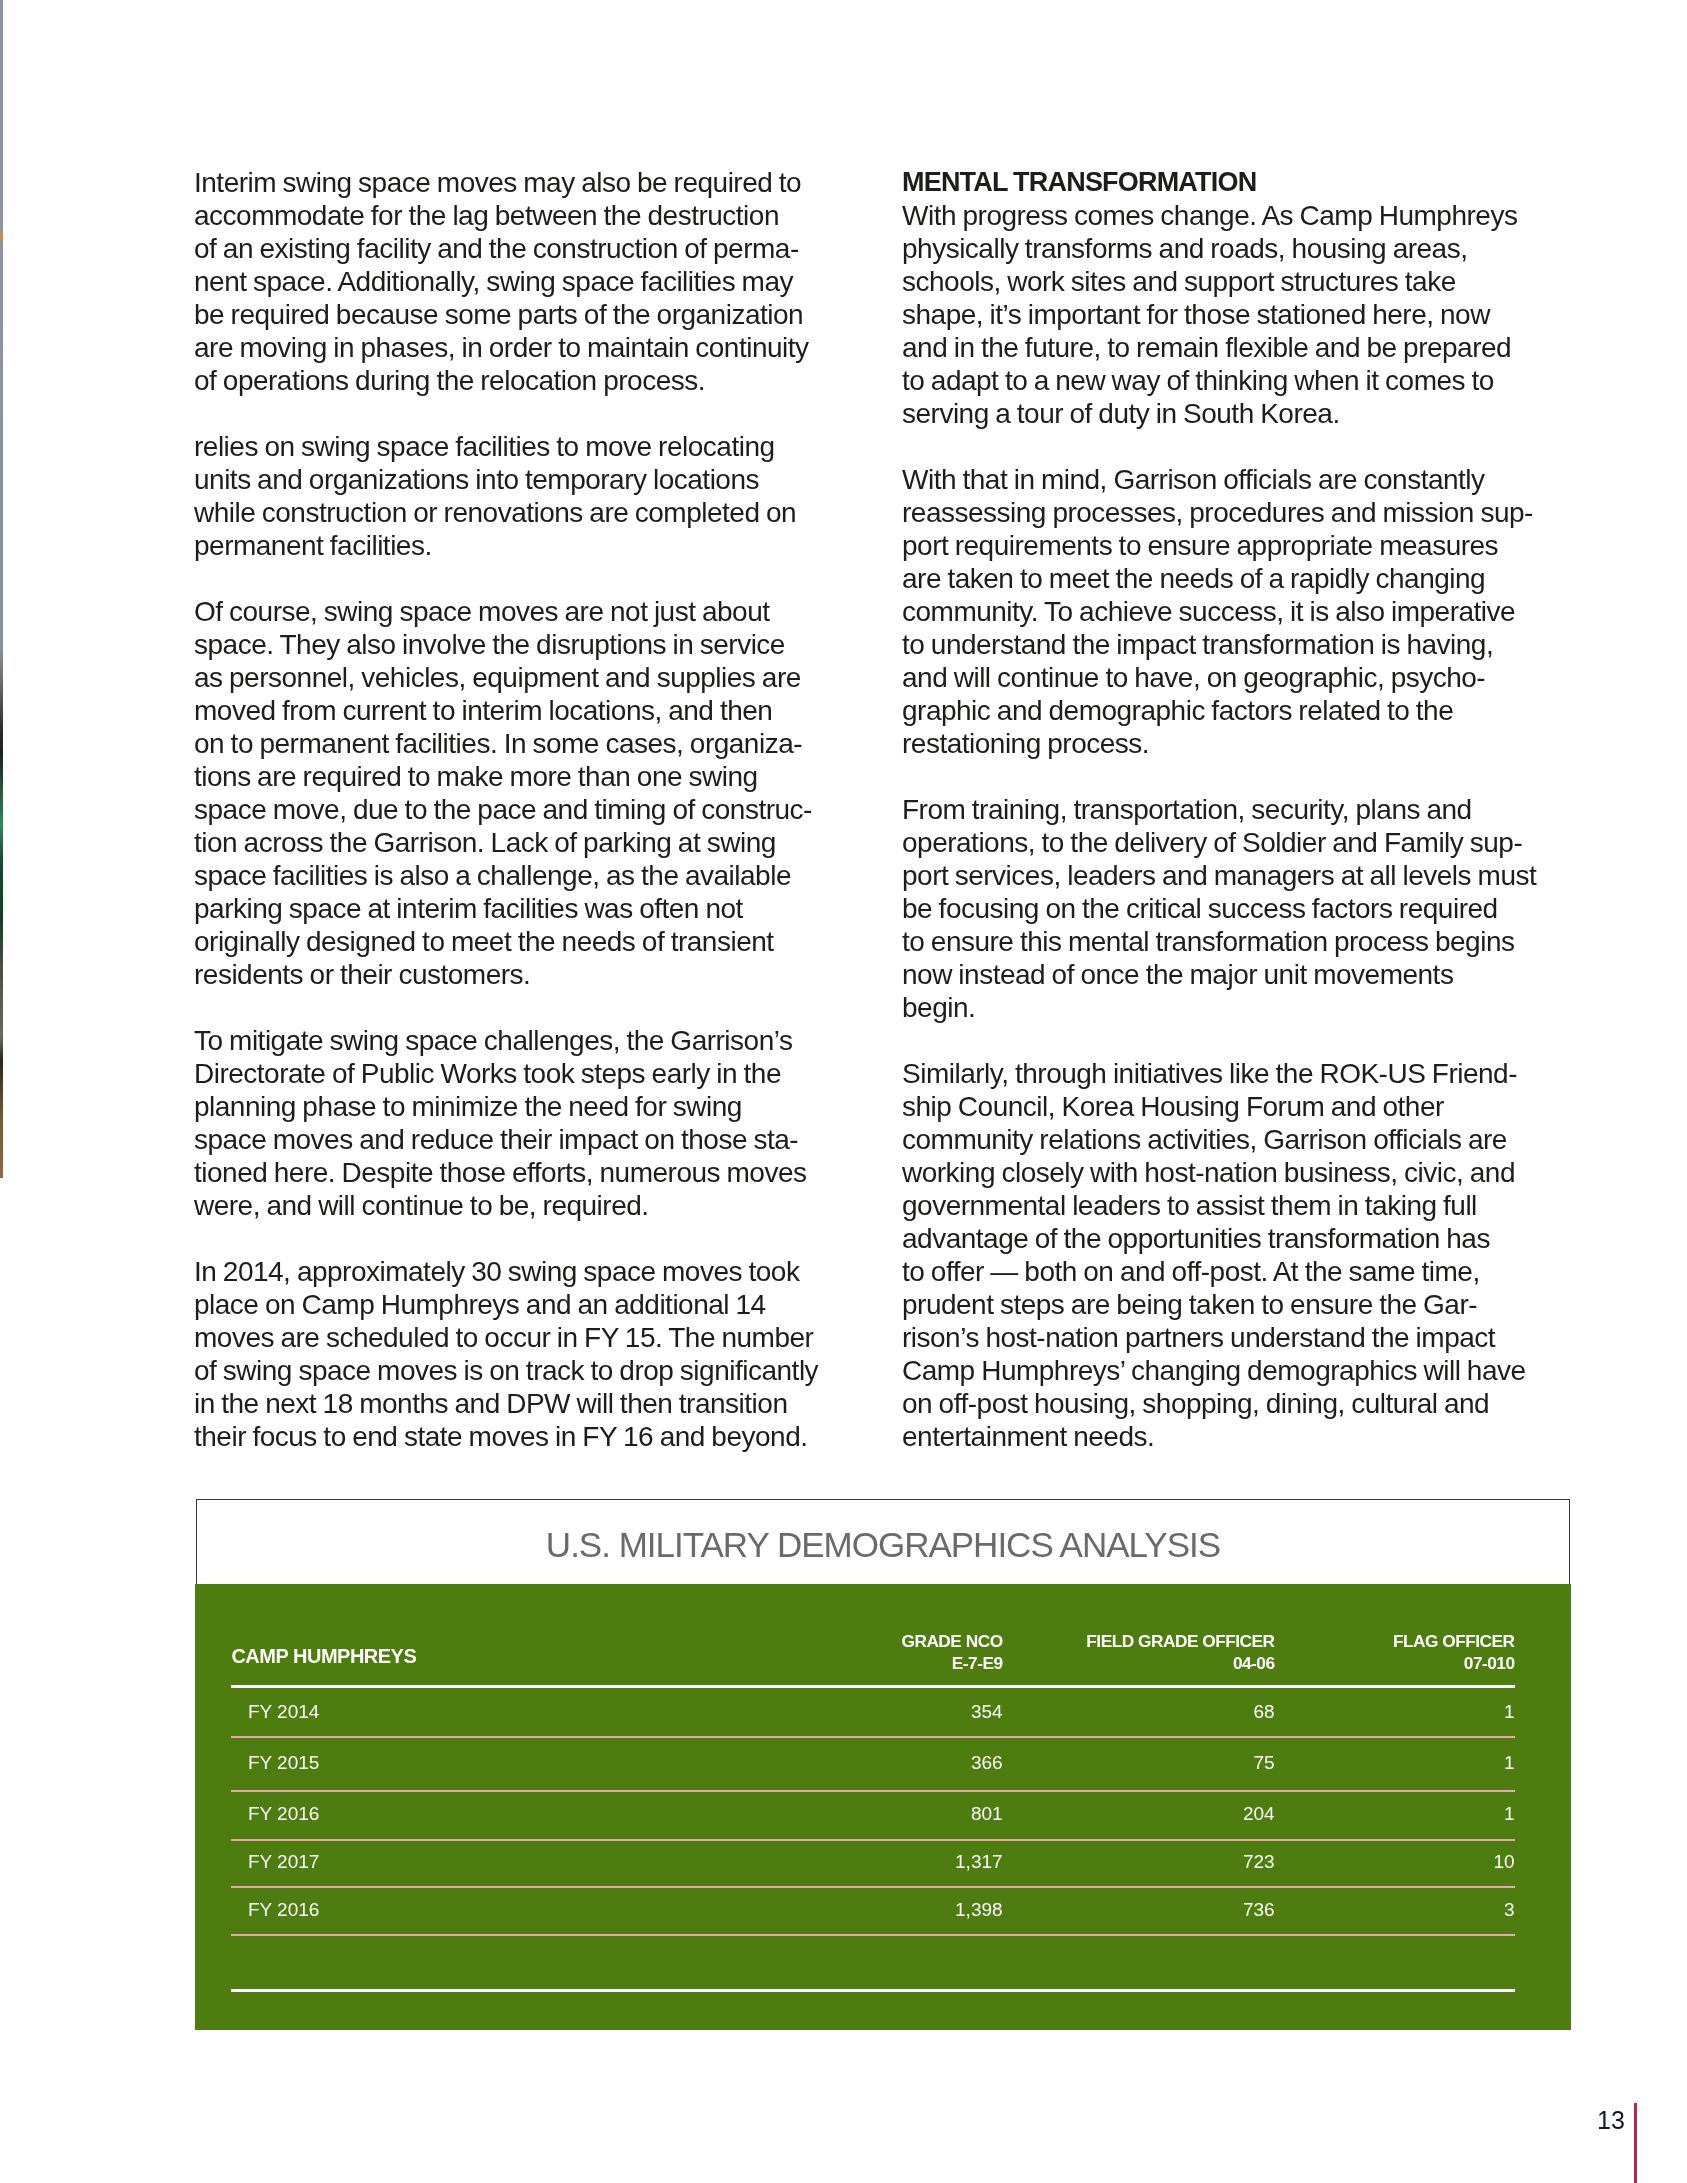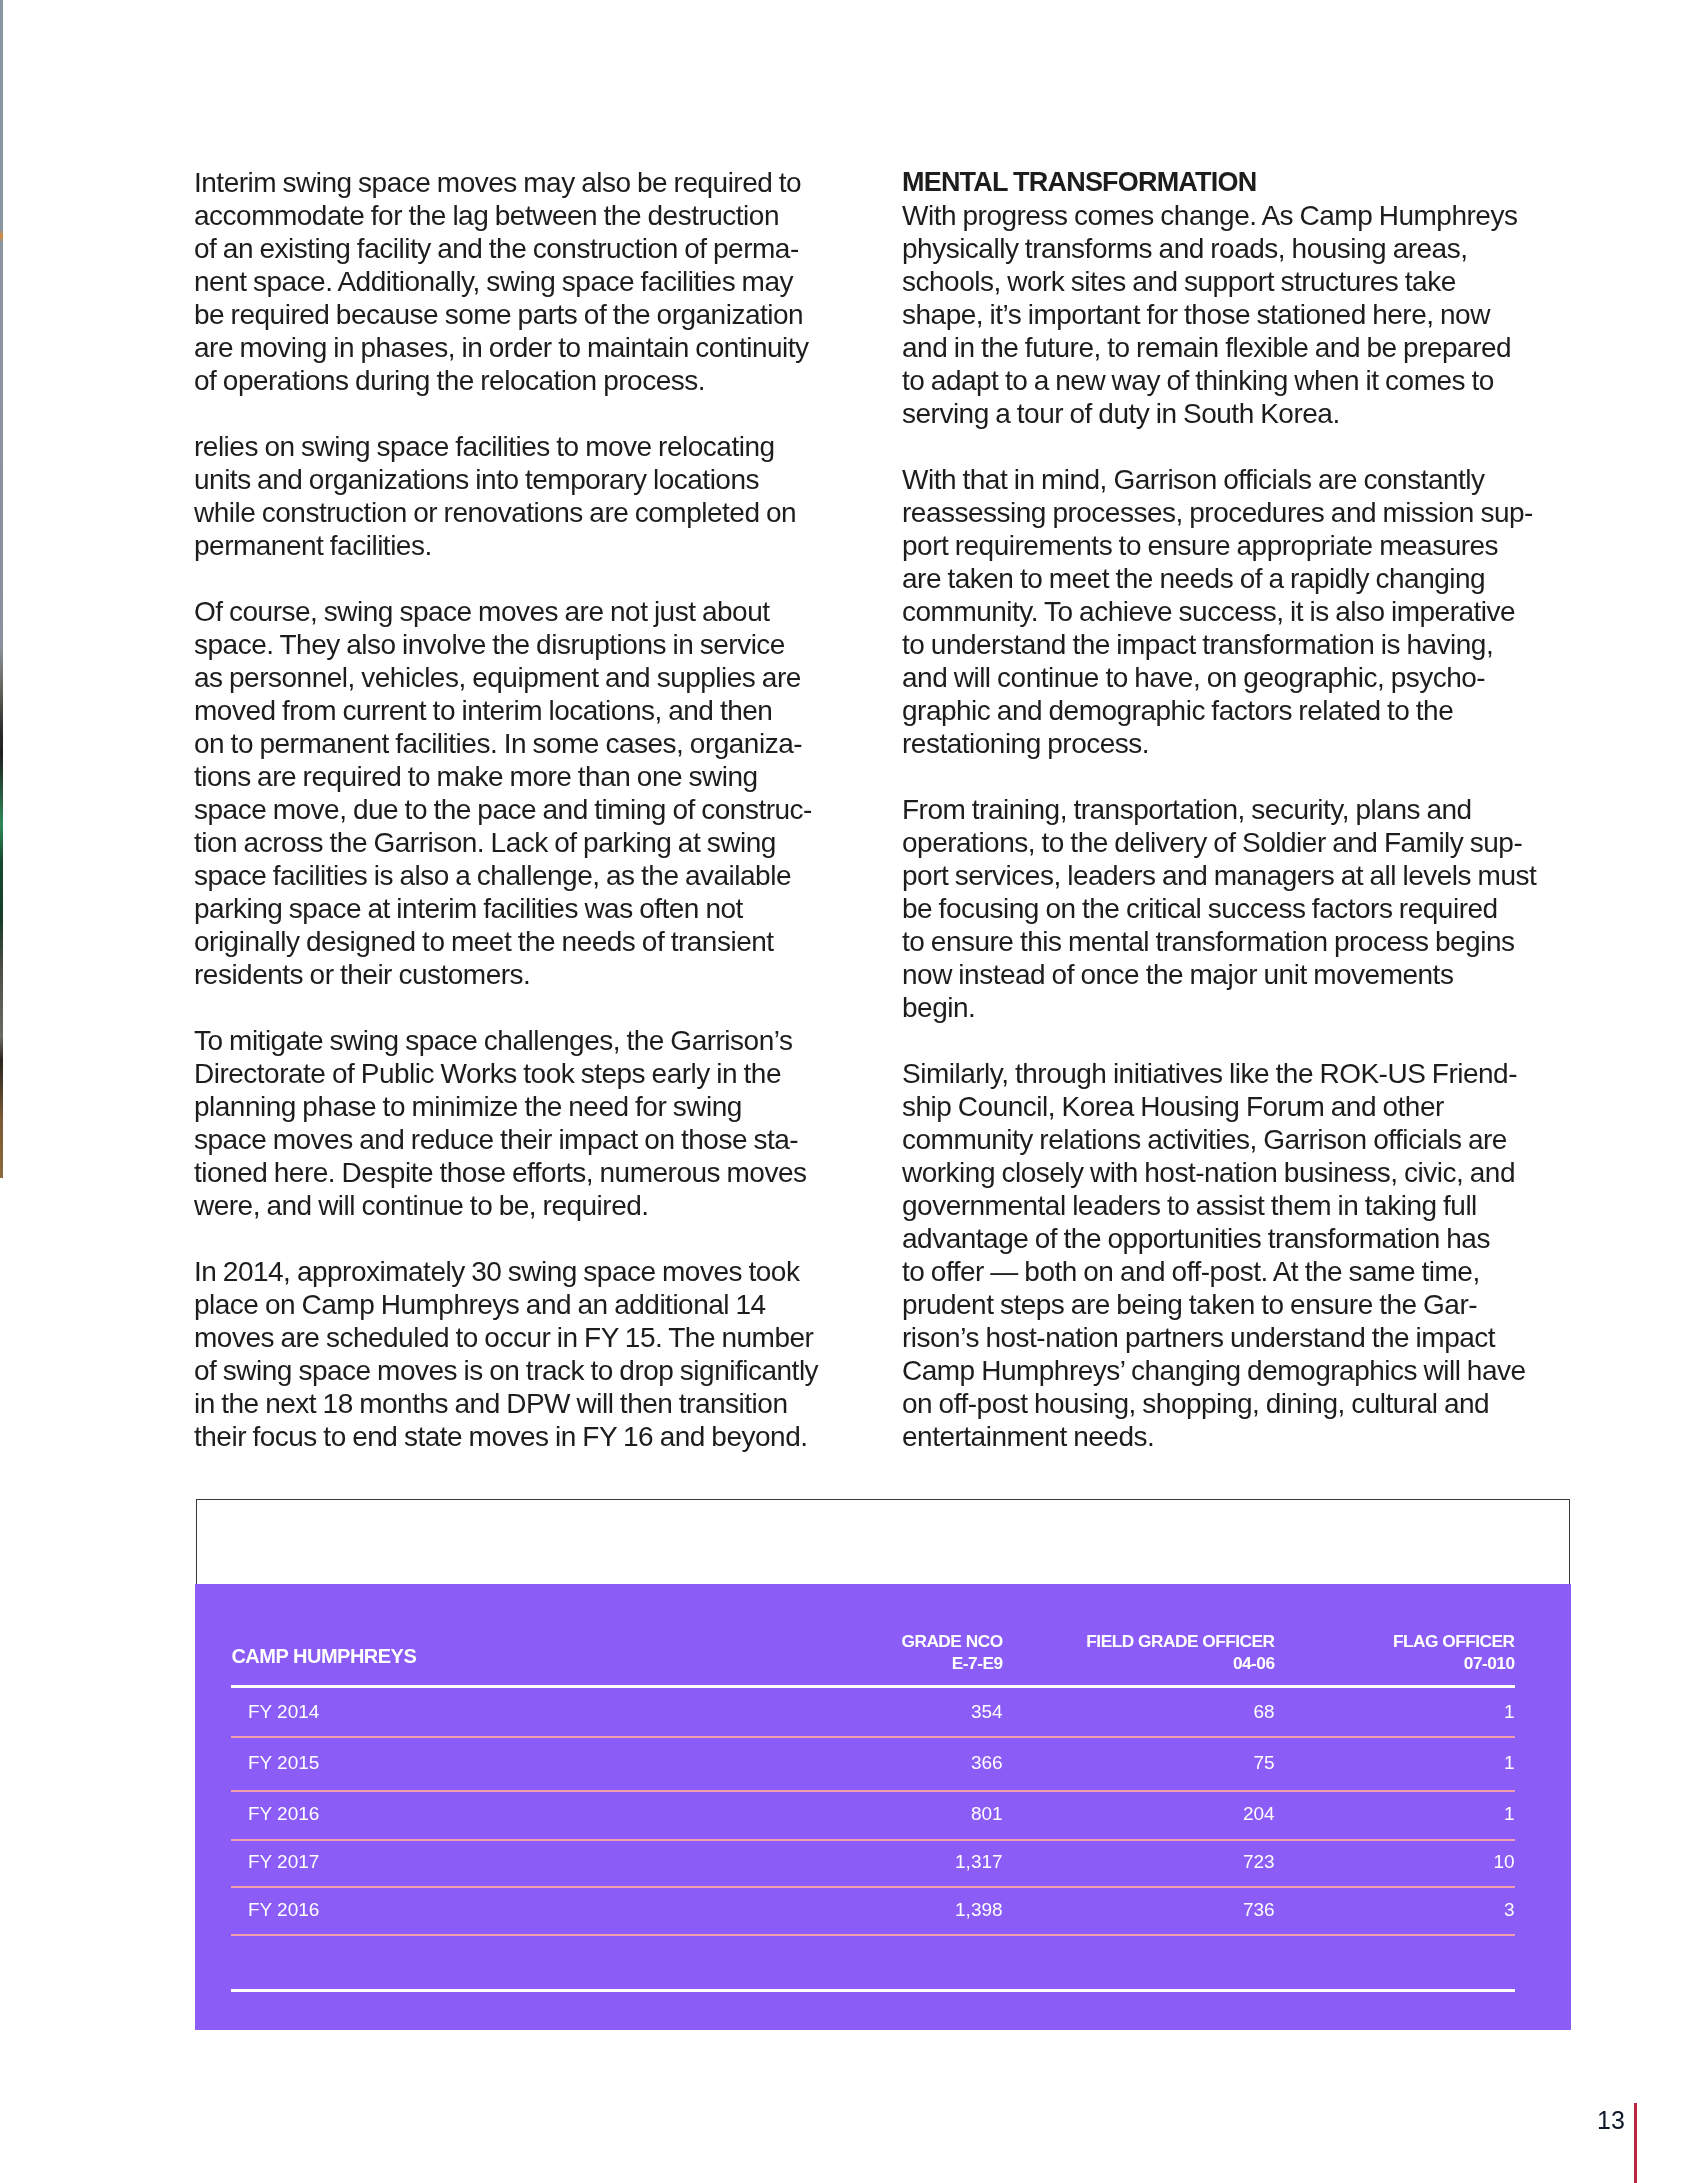--- a/index.html
+++ b/index.html
@@ -74,21 +74,21 @@
       letter-spacing: -1px;
       font-weight: normal;
       margin-top: 3.3px;
     }
     .table-red {
       position: absolute;
       left: -1.6px;
       right: -1.6px;
       top: 84px;
       bottom: 0;
-      background: #8b5cf6;
+      background: #4d7c0f;
       text-decoration: underline;
     }
     .t-header {
       position: absolute;
       left: 36px;
       right: 56px;
       top: 46px;
       height: 56px;
       color: #ffffff;
       font-weight: bold;
@@ -232,20 +232,23 @@
 advantage of the opportunities transformation has
 to offer — both on and off-post. At the same time,
 prudent steps are being taken to ensure the Gar-
 rison’s host-nation partners understand the impact
 Camp Humphreys’ changing demographics will have
 on off-post housing, shopping, dining, cultural and
 entertainment needs.</p>
 </div>
 
 <div class="table-box">
+  <div class="table-title-area">
+    <div class="table-title">U.S. MILITARY DEMOGRAPHICS ANALYSIS</div>
+  </div>
   <div class="table-red">
     <div class="t-header">
       <div class="hcell first">
         <span>CAMP HUMPHREYS</span>
       </div>
       <div class="hcell c1">
         <div>GRADE  NCO</div>
         <div>E-7-E9</div>
       </div>
       <div class="hcell c2">

